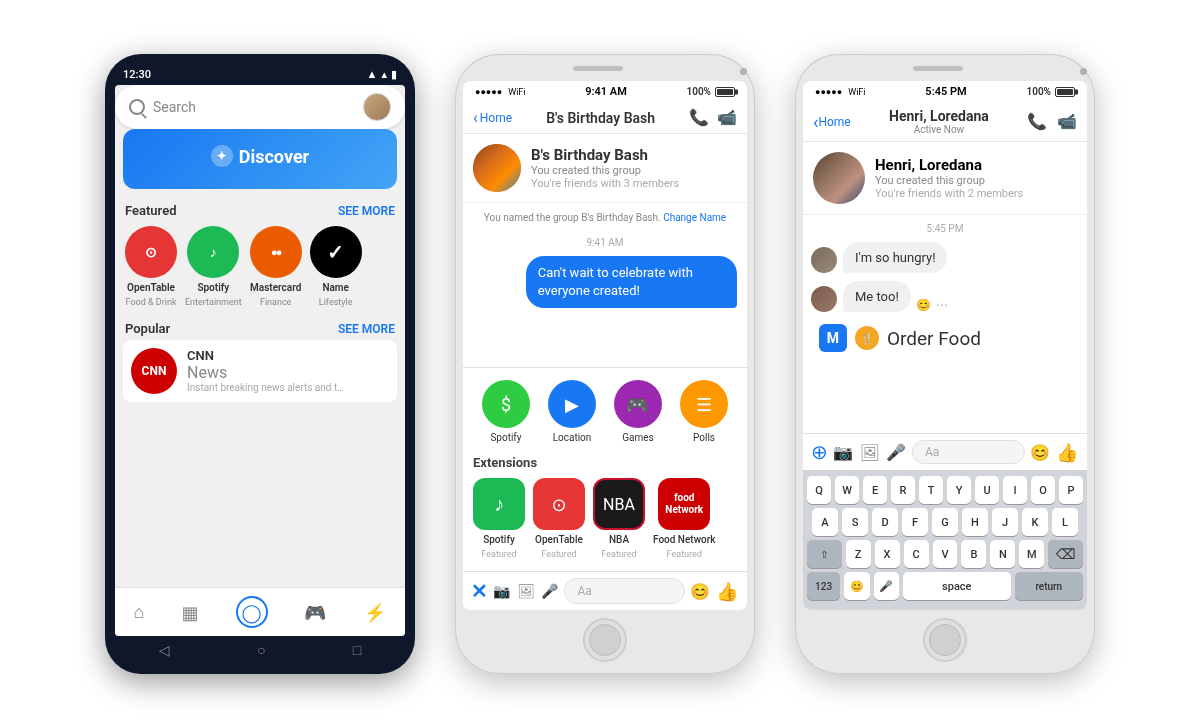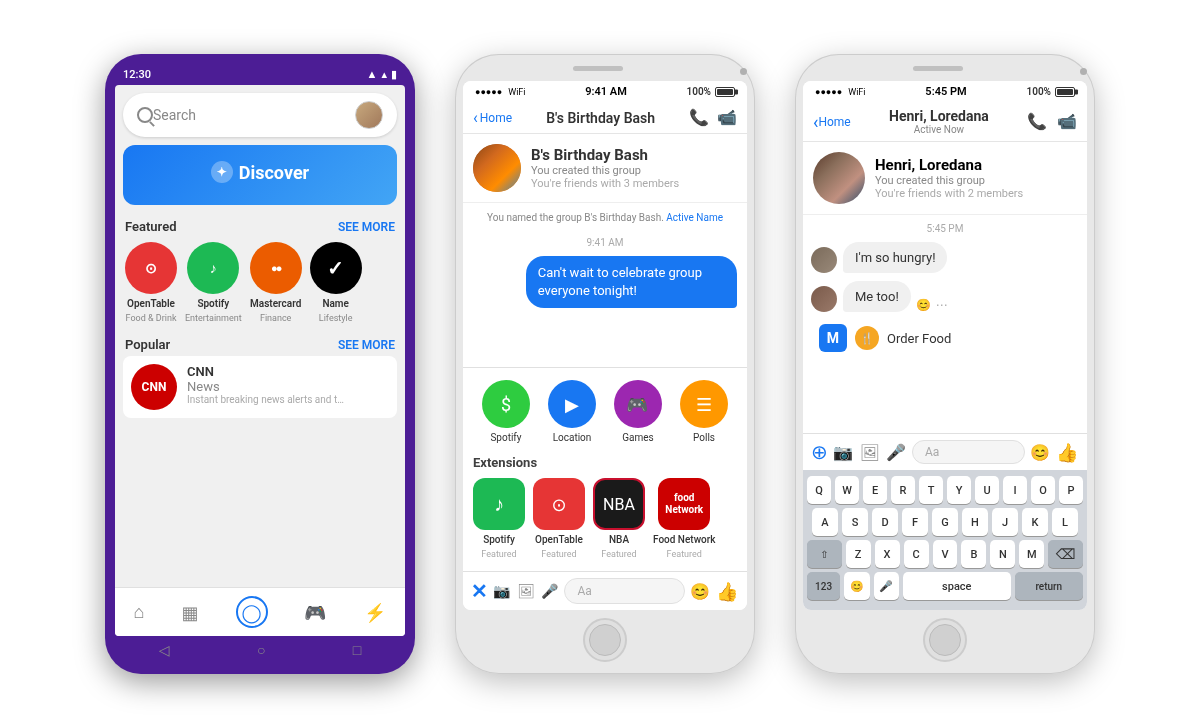--- a/index.html
+++ b/index.html
@@ -12,21 +12,21 @@
       justify-content: center;
       gap: 40px;
       font-family: -apple-system, BlinkMacSystemFont, 'Segoe UI', Roboto, sans-serif;
       overflow: hidden;
     }
 
     
     .android-phone {
       width: 310px;
       height: 620px;
-      background: #4c1d95;
+      background: #0f172a;
       border-radius: 36px;
       padding: 14px 10px;
       display: flex;
       flex-direction: column;
       position: relative;
       box-shadow: 0 8px 30px rgba(0,0,0,0.4);
     }
     .android-status-bar {
       display: flex;
       justify-content: flex-end;
@@ -40,25 +40,26 @@
     .android-screen {
       flex: 1;
       background: #f0f0f0;
       border-radius: 4px;
       overflow: hidden;
       display: flex;
       flex-direction: column;
     }
     .android-search-bar {
       background: #fff;
-      margin: 8px;
+      margin: 0;
       border-radius: 24px;
       padding: 8px 14px;
       display: flex;
       align-items: center;
+      gap: 8px;
       box-shadow: 0 1px 3px rgba(0,0,0,0.15);
     }
     .search-icon-circle {
       width: 16px;
       height: 16px;
       border: 2px solid #888;
       border-radius: 50%;
       position: relative;
     }
     .search-icon-circle::after {
@@ -156,21 +157,21 @@
       background: #cc0000;
       display: flex;
       align-items: center;
       justify-content: center;
       color: #fff;
       font-weight: bold;
       font-size: 12px;
       flex-shrink: 0;
     }
     .cnn-info .name { font-size: 13px; font-weight: 600; color: #333; }
-    .cnn-info .type { font-size: 13px; color: #888; }
+    .cnn-info .type { font-size: 16px; color: #888; }
     .cnn-info .desc { font-size: 10px; color: #aaa; white-space: nowrap; overflow: hidden; text-overflow: ellipsis; max-width: 160px; }
     .android-bottom-nav {
       background: #fff;
       display: flex;
       justify-content: space-around;
       align-items: center;
       padding: 8px 0;
       border-top: 1px solid #e0e0e0;
     }
     .nav-icon { font-size: 18px; color: #888; }
@@ -472,21 +473,21 @@
       height: 28px;
       border-radius: 6px;
       background: #1877f2;
       display: flex;
       align-items: center;
       justify-content: center;
       color: #fff;
       font-size: 14px;
       font-weight: bold;
     }
-    .order-food-label { font-size: 13px; color: #333; }
+    .order-food-label { font-size: 19px; color: #333; }
     .food-icon-yellow {
       width: 24px;
       height: 24px;
       border-radius: 50%;
       background: #f5a623;
       display: flex;
       align-items: center;
       justify-content: center;
       color: #fff;
       font-size: 11px;
@@ -682,26 +683,26 @@
       </div>
       <div class="group-info">
         <div class="group-name">B's Birthday Bash</div>
         <div class="group-created">You created this group</div>
         <div class="group-members">You're friends with 3 members</div>
       </div>
     </div>
 
     <div class="chat-messages">
       <div class="system-msg">
-        <span>You named the group B's Birthday Bash.</span> <span style="color:#1877f2;">Active Name</span>
+        <span>You named the group B's Birthday Bash.</span> <span style="color:#1877f2;">Change Name</span>
       </div>
       <div class="time-stamp">9:41 AM</div>
       <div class="message-bubble">
         <div class="bubble">Can't wait to celebrate
-group everyone tonight!</div>
+with everyone created!</div>
       </div>
     </div>
 
     <div class="extensions-panel">
       <div class="ext-icons-row">
         <div class="ext-icon-item">
           <div class="ext-icon-circle bg-payments">$</div>
           <span class="ext-icon-label">Spotify</span>
         </div>
         <div class="ext-icon-item">

